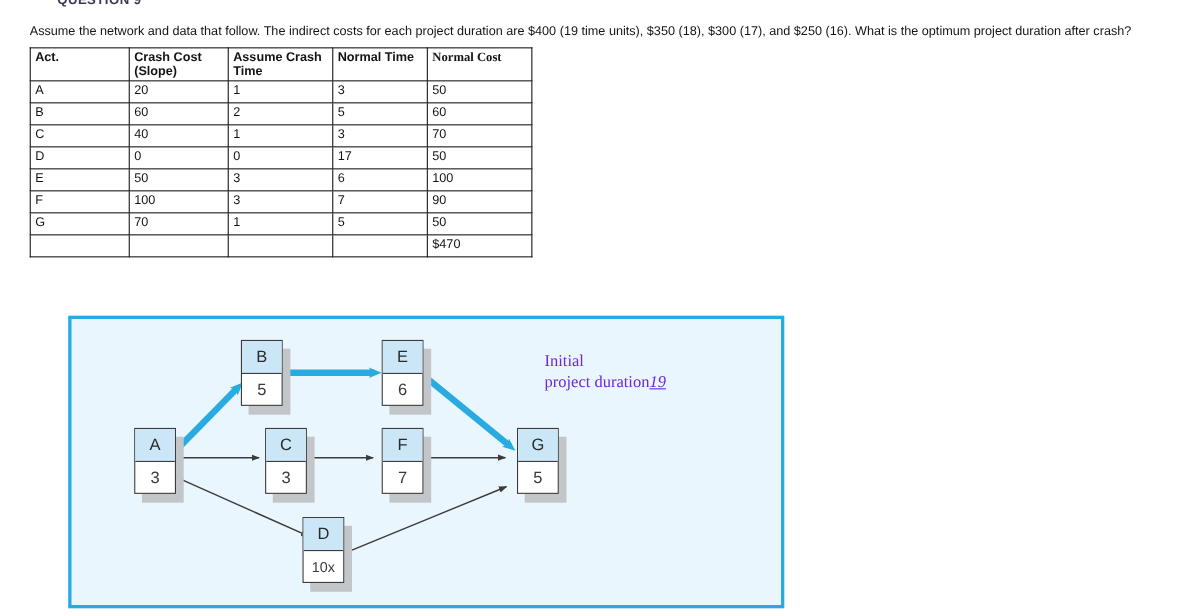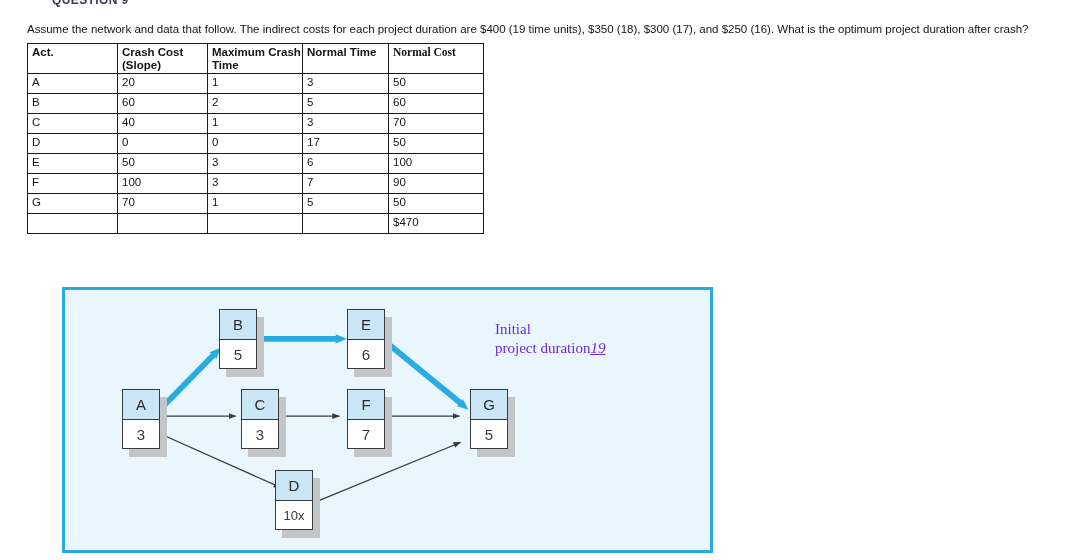--- a/index.html
+++ b/index.html
@@ -182,21 +182,21 @@
 
 <div id="question-heading">QUESTION 9</div>
 
 <div id="question-prompt">Assume the network and data that follow.  The indirect costs for each project duration are $400 (19 time units), $350 (18), $300 (17), and $250 (16). What is the optimum project duration after crash?</div>
 
 <table id="crash-table">
   <thead>
     <tr>
       <th class="col-act">Act.</th>
       <th class="col-slope">Crash Cost (Slope)</th>
-      <th class="col-maxct">Maximum Crash Time</th>
+      <th class="col-maxct">Assume Crash Time</th>
       <th class="col-ntime">Normal Time</th>
       <th class="col-ncost">Normal Cost</th>
     </tr>
   </thead>
   <tbody>
     <tr>
       <td>A</td>
       <td>20</td>
       <td>1</td>
       <td>3</td>

